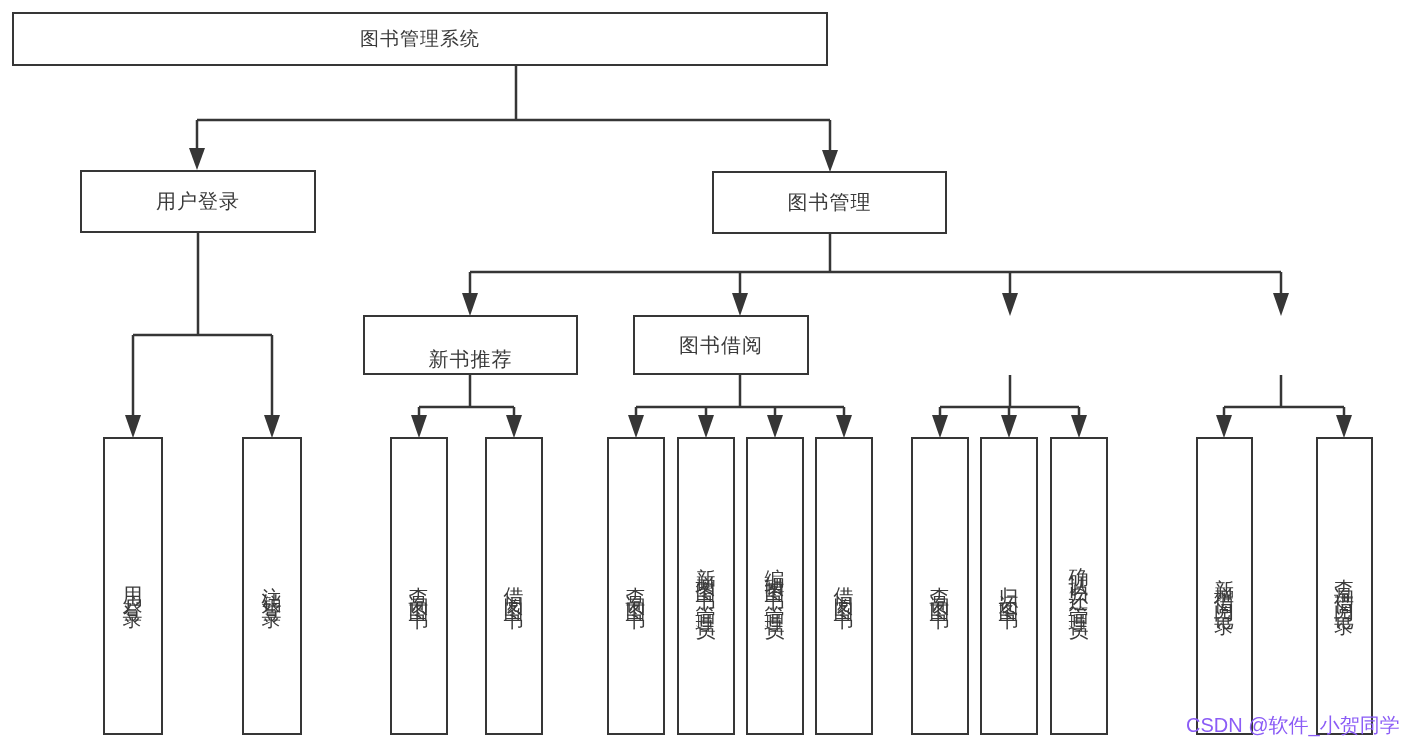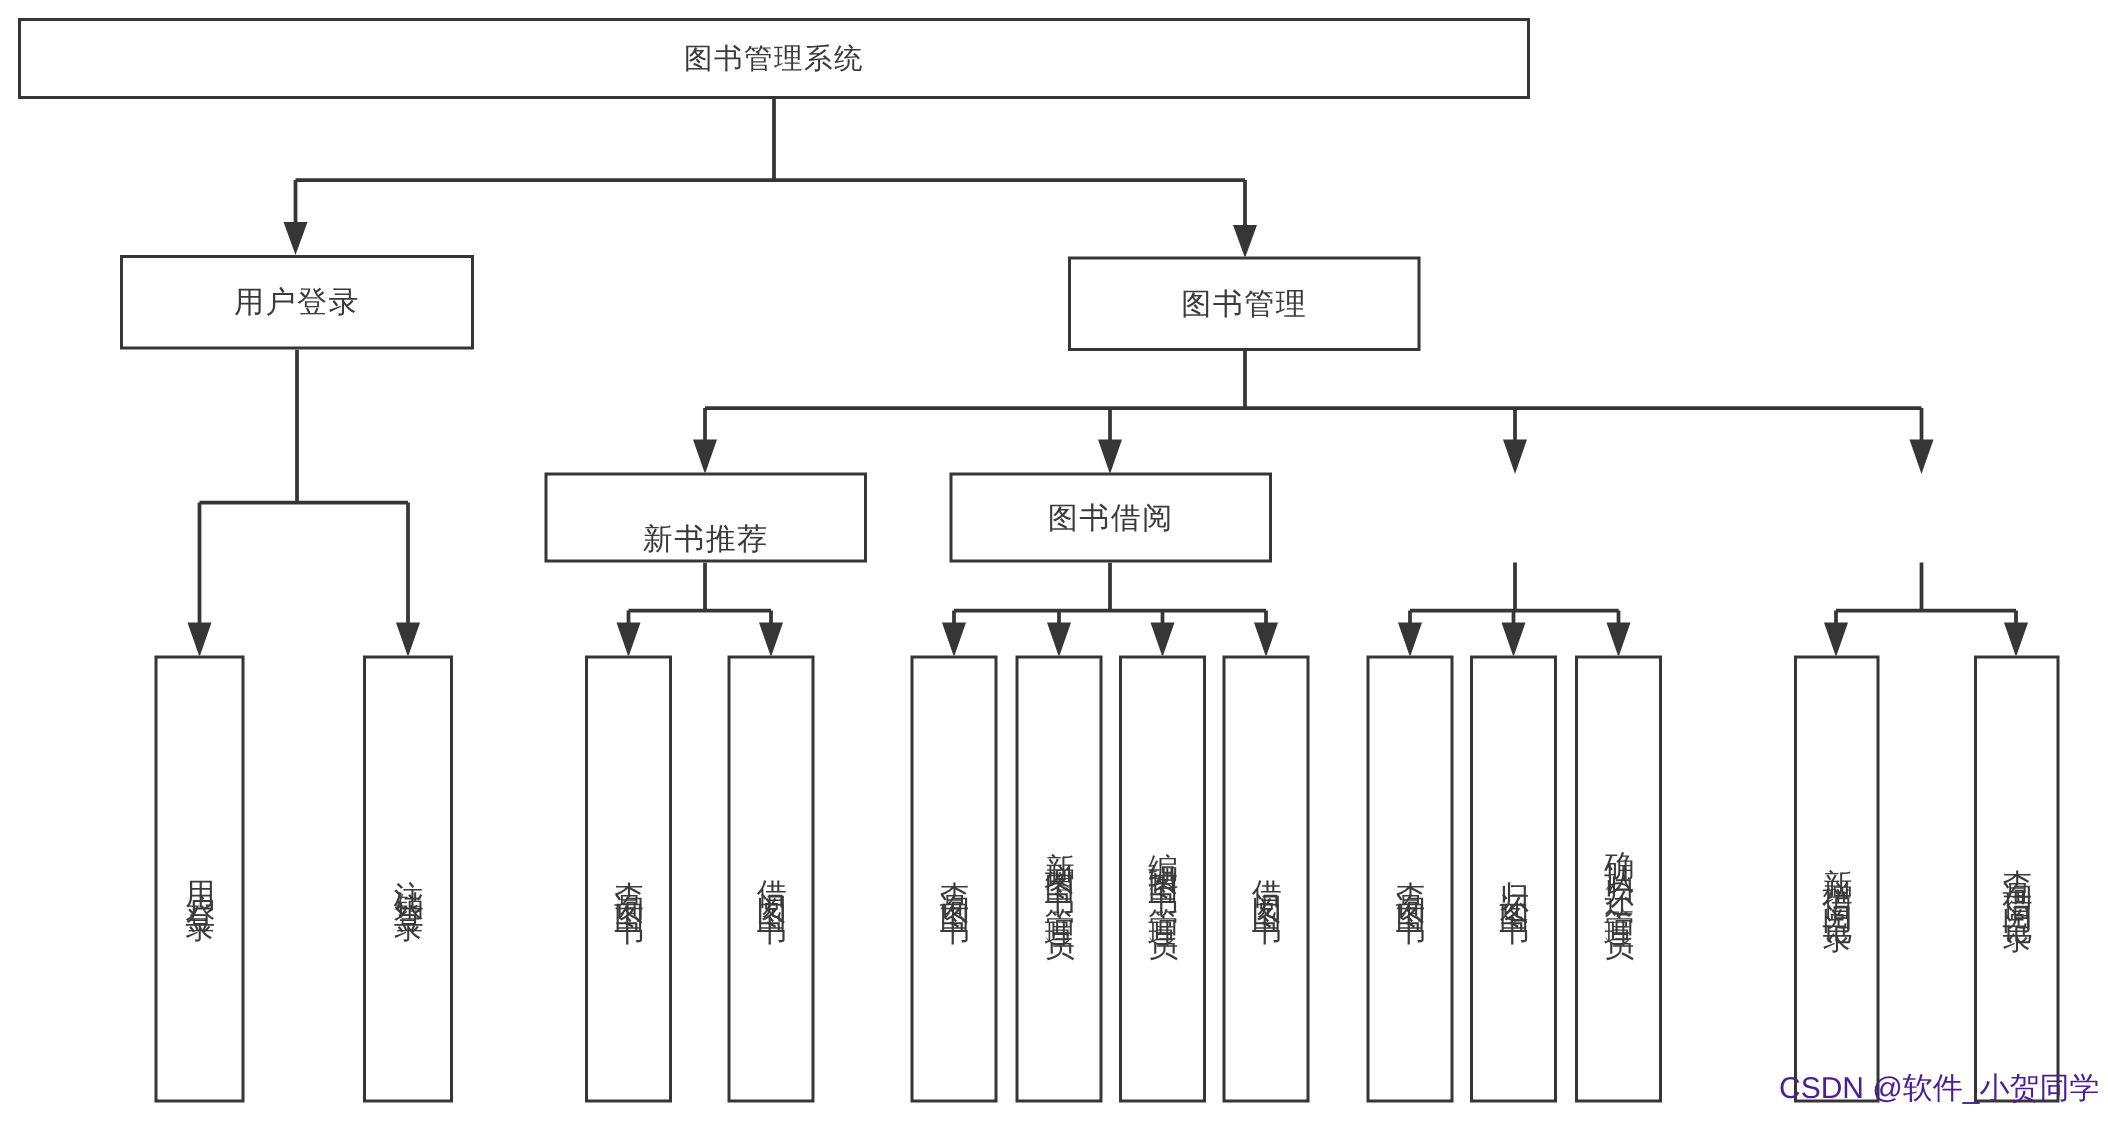--- a/index.html
+++ b/index.html
@@ -43,21 +43,21 @@
     font-size: 20px;
     letter-spacing: 0.38em;
     line-height: 1;
     white-space: nowrap;
   }
   .watermark {
     position: absolute;
     left: 1186px;
     top: 712px;
     font-size: 20px;
-    color: #4c1d95;
+    color: #8b5cf6;
     white-space: nowrap;
     z-index: 5;
   }
 </style>
 </head>
 <body>
 
 <div id="canvas">
 
   <svg id="connectors" viewBox="0 0 1405 747" xmlns="http://www.w3.org/2000/svg">
@@ -112,35 +112,35 @@
       <polygon points="767,415 783,415 775,438"></polygon>
       <polygon points="836,415 852,415 844,438"></polygon>
       <polygon points="932,415 948,415 940,438"></polygon>
       <polygon points="1001,415 1017,415 1009,438"></polygon>
       <polygon points="1071,415 1087,415 1079,438"></polygon>
       <polygon points="1216,415 1232,415 1224,438"></polygon>
       <polygon points="1336,415 1352,415 1344,438"></polygon>
     </g>
   </svg>
 
-  <div class="node h root" style="left:12px; top:12px; width:1008px; height:54px;">
+  <div class="node h root" style="left:12px; top:12px; width:816px; height:54px;">
     <span class="label">图书管理系统</span>
   </div>
 
   <div class="node h" style="left:80px; top:170px; width:236px; height:63px;">
     <span class="label">用户登录</span>
   </div>
   <div class="node h" style="left:712px; top:171px; width:235px; height:63px;">
     <span class="label">图书管理</span>
   </div>
 
   <div class="node h" style="left:363px; top:315px; width:215px; height:60px;align-items:flex-end;">
     <span class="label">新书推荐</span>
   </div>
-  <div class="node h" style="left:633px; top:315px; width:215px; height:60px;">
+  <div class="node h" style="left:633px; top:315px; width:176px; height:60px;">
     <span class="label">图书借阅</span>
   </div>
 
   <div class="node v" style="left:103px; top:437px; width:60px; height:298px;">
     <span class="label">用户登录</span>
   </div>
   <div class="node v" style="left:242px; top:437px; width:60px; height:298px;">
     <span class="label">注销登录</span>
   </div>
 

